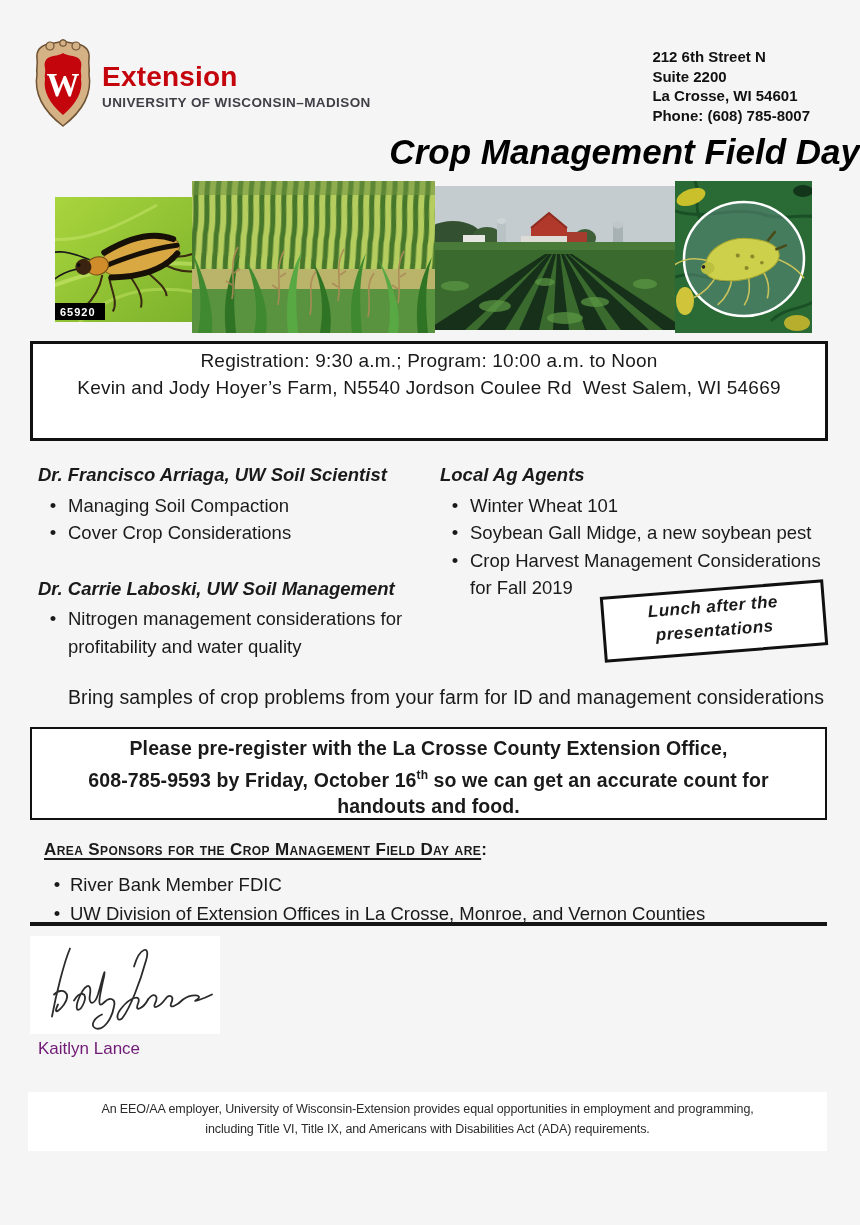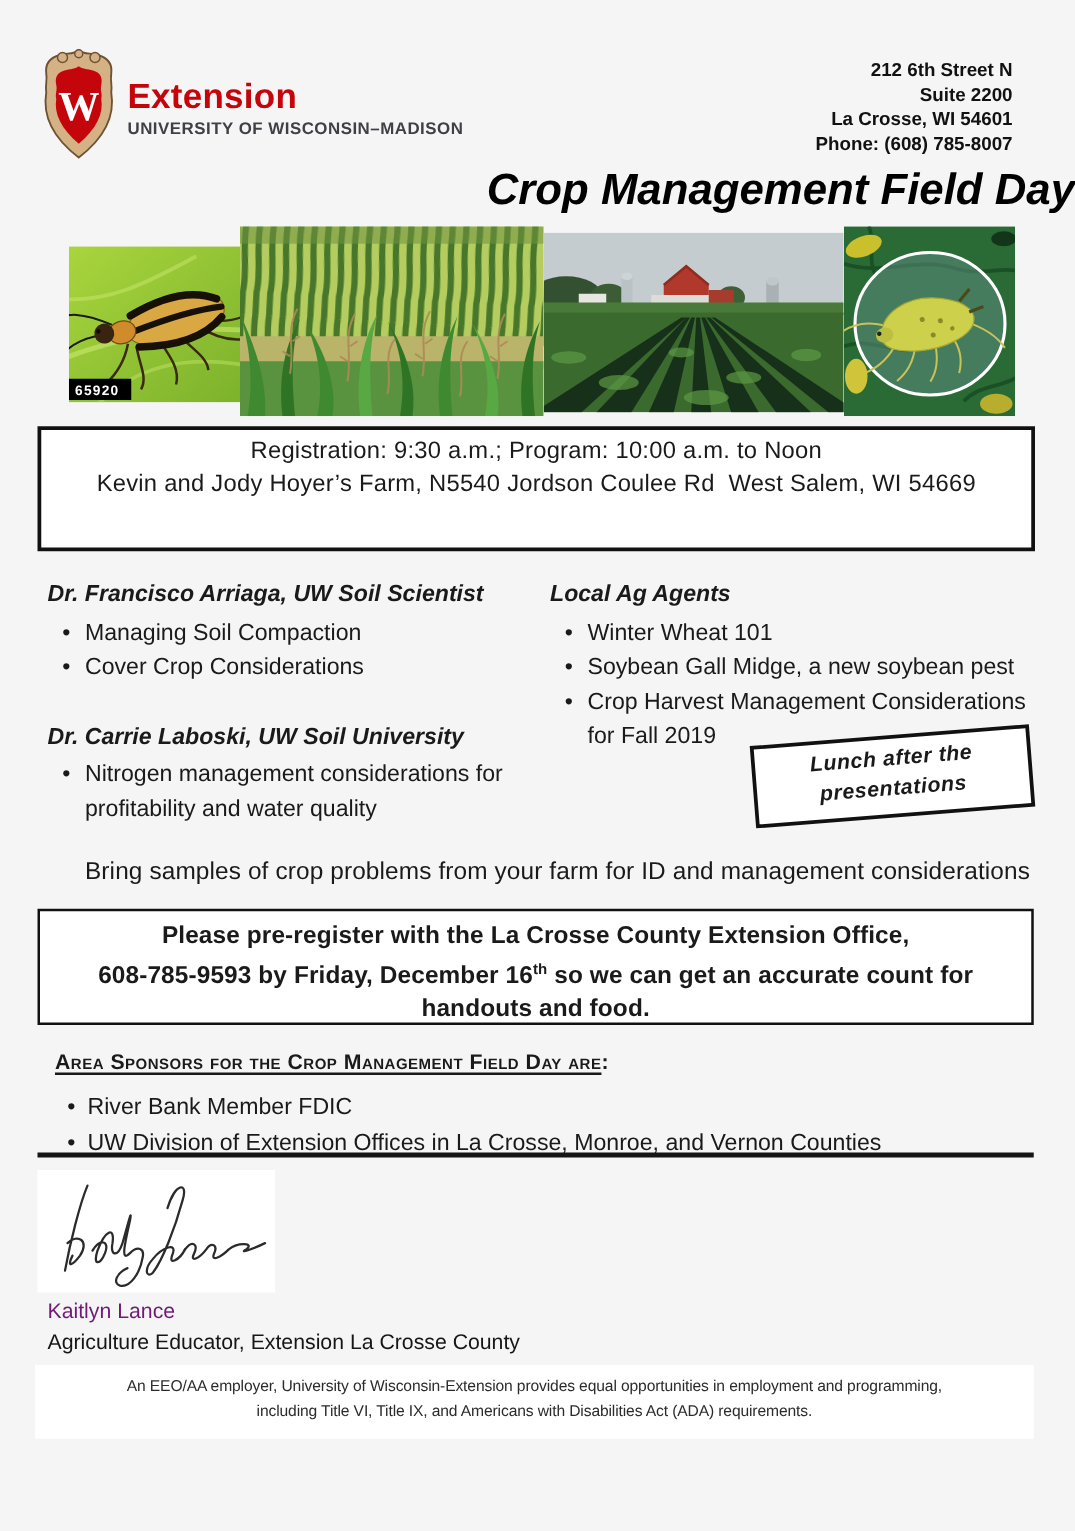--- a/index.html
+++ b/index.html
@@ -12,21 +12,21 @@
     font-family:"Liberation Sans", sans-serif;
     color:#1a1a1a;
     overflow:hidden;
     margin:0 auto;
   }
   
   .crest{position:absolute;left:28px;top:36px;width:70px;height:94px;}
   .brand{position:absolute;left:102px;top:62px;}
   .brand-name{font-size:28px;font-weight:600;color:#c5050c;letter-spacing:.2px;line-height:30px;}
   .brand-univ{font-size:13.5px;font-weight:600;color:#3f3f46;letter-spacing:.4px;margin-top:3px;}
-  .address{position:absolute;right:50px;top:47px;text-align:right;font-size:15px;font-weight:700;line-height:19.5px;color:#111;}
+  .address{position:absolute;right:50px;top:47px;font-size:15px;font-weight:700;line-height:19.5px;color:#111;}
   
   .title{position:absolute;left:0;top:132px;width:100%;text-align:right;
          font-size:35px;font-weight:700;font-style:italic;color:#000;letter-spacing:0;}
   
   .photo{position:absolute;overflow:hidden;}
   .photo svg{display:block;width:100%;height:100%;}
   .ph-beetle{left:55px;top:197px;width:138px;height:125px;}
   .ph-corn{left:192px;top:181px;width:243px;height:152px;}
   .ph-farm{left:435px;top:186px;width:240px;height:144px;}
   .ph-aphid{left:675px;top:181px;width:137px;height:152px;}
@@ -252,21 +252,21 @@
     <div class="spk-heading">Dr. Francisco Arriaga, UW Soil Scientist</div>
     <div class="bullet-row">
       <span class="dot">•</span>
       <span class="btext">Managing Soil Compaction</span>
     </div>
     <div class="bullet-row">
       <span class="dot">•</span>
       <span class="btext">Cover Crop Considerations</span>
     </div>
     <div class="gap"></div>
-    <div class="spk-heading">Dr. Carrie Laboski, UW  Soil University</div>
+    <div class="spk-heading">Dr. Carrie Laboski, UW  Soil Management</div>
     <div class="bullet-row">
       <span class="dot">•</span>
       <span class="btext">Nitrogen management considerations for profitability and water quality</span>
     </div>
   </div>
 
   <div class="col col-right">
     <div class="spk-heading">Local Ag Agents</div>
     <div class="bullet-row">
       <span class="dot">•</span>
@@ -284,21 +284,21 @@
 
   <div class="lunch-box">
     <div>Lunch after the</div>
     <div>presentations</div>
   </div>
 
   <div class="bring">Bring samples of crop problems from your farm for ID and management considerations</div>
 
   <div class="prereg">
     <div>Please pre-register with the La Crosse County Extension Office,</div>
-    <div><span>608-785-9593 by Friday, December 16</span><sup>th</sup><span> so we can get an accurate count for</span></div>
+    <div><span>608-785-9593 by Friday, October 16</span><sup>th</sup><span> so we can get an accurate count for</span></div>
     <div>handouts and food.</div>
   </div>
 
   <div class="sponsors">
     <div class="sp-heading"><span class="und">Area Sponsors for the Crop Management Field Day are</span><span>:</span></div>
     <div class="sp-list">
       <div class="bullet-row">
         <span class="dot">•</span>
         <span class="btext">River Bank Member FDIC</span>
       </div>
@@ -315,20 +315,19 @@
     <svg viewBox="0 0 190 97">
       <g stroke="#2b2b2b" stroke-width="1.8" fill="none" stroke-linecap="round">
         <path d="M22,80 C26,58 34,26 40,12 M24,58 C32,50 42,56 34,68 C28,76 23,78 28,68"></path>
         <path d="M44,64 C50,54 58,56 54,66 C50,76 44,76 48,64 C54,48 62,44 60,58 C58,68 64,70 68,58 C72,44 76,28 74,40 C70,58 66,74 74,66 C80,60 86,62 84,70 C82,82 74,94 66,92 C60,90 63,82 72,78"></path>
         <path d="M104,30 C110,10 121,8 116,24 C110,46 100,72 92,82 C87,86 85,79 92,71 C100,61 112,57 108,67 C104,77 114,71 118,63"></path>
         <path d="M118,63 C124,55 129,59 125,67 C122,73 129,71 135,63 C139,57 145,59 141,67 C139,73 147,69 153,63 C161,57 174,58 167,63 C160,67 174,62 182,58"></path>
       </g>
     </svg>
   </div>
   <div class="sig-name">Kaitlyn Lance</div>
-  <div class="sig-title">Agriculture Educator, Extension La Crosse County</div>
 
   <div class="footer">
     <div>An EEO/AA employer, University of Wisconsin-Extension provides equal opportunities in employment and programming,</div>
     <div>including Title VI, Title IX, and Americans with Disabilities Act (ADA) requirements.</div>
   </div>
 
 </div>
 
 </body></html>

